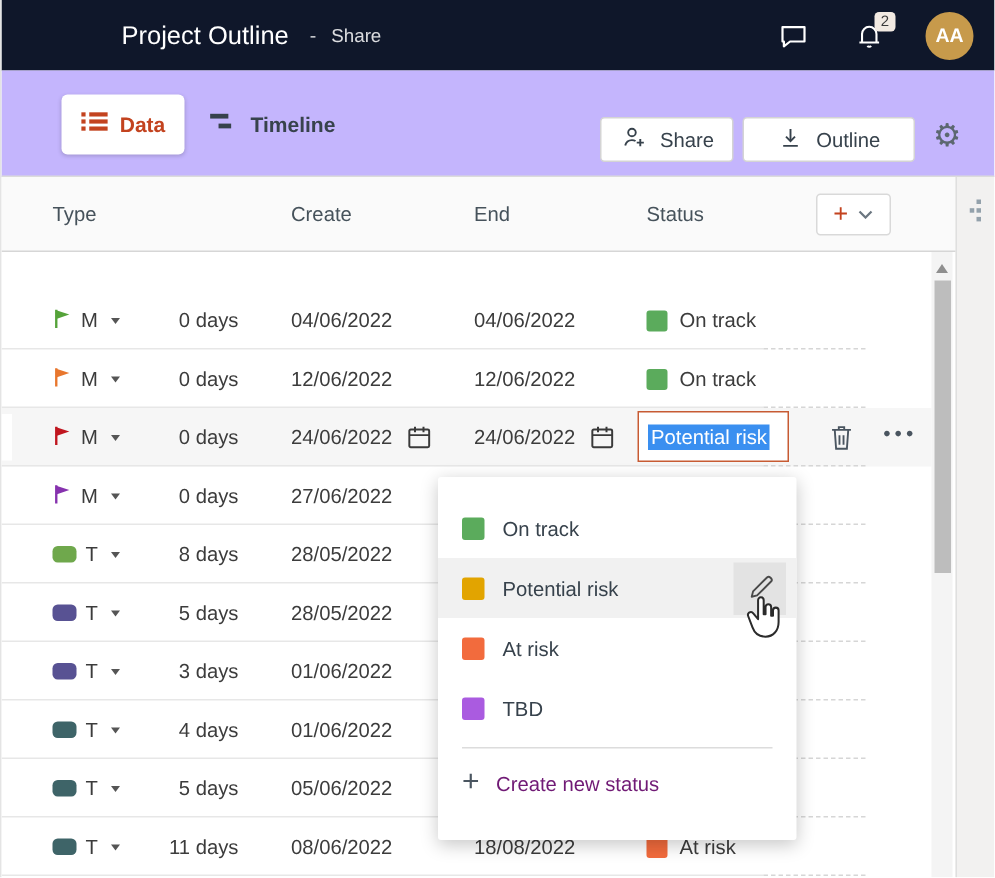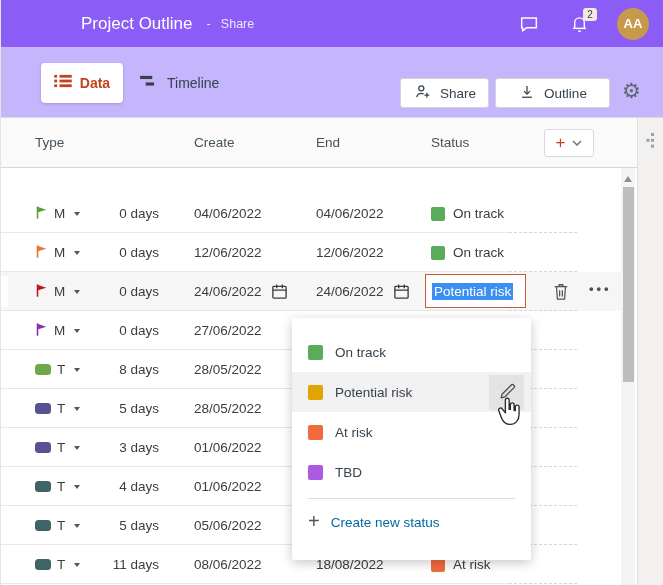--- a/index.html
+++ b/index.html
@@ -2,40 +2,40 @@
 <html><head>
 <meta charset="utf-8">
 <style>
   html,body{margin:0;padding:0;background:#fff;}
   .app{position:relative;width:663px;height:585px;overflow:hidden;
        font-family:"Liberation Sans",sans-serif;background:#fff;
        border-left:1px solid #E4E4E4;box-sizing:border-box;}
   .app *{box-sizing:border-box;}
 
   
-  .topbar{position:absolute;left:0;top:0;width:663px;height:47px;background:#8b5cf6;
+  .topbar{position:absolute;left:0;top:0;width:663px;height:47px;background:#0f172a;
           display:flex;align-items:center;}
   .tb-title{margin-left:80px;color:#fff;font-size:17px;}
   .tb-dash{margin-left:14px;color:rgba(255,255,255,.8);font-size:13px;}
   .tb-saved{margin-left:10px;color:rgba(255,255,255,.85);font-size:12.5px;}
   .tb-right{margin-left:auto;display:flex;align-items:center;gap:26px;padding-right:15px;}
   .tb-icon{position:relative;width:24px;height:24px;display:flex;align-items:center;justify-content:center;cursor:pointer;}
   .badge{position:absolute;top:-4px;right:-6px;min-width:14px;height:13px;background:#F2EAE2;
          border-radius:3px;font-size:10px;color:#3A3A3A;display:flex;align-items:center;justify-content:center;padding:0 2px;}
   .avatar{width:32px;height:32px;border-radius:50%;background:#C79A4B;color:#fff;
           display:flex;align-items:center;justify-content:center;font-size:13px;font-weight:bold;cursor:pointer;}
 
   
   .toolbar{position:absolute;left:0;top:47px;width:663px;height:71px;background:#c4b5fd;
            border-bottom:1px solid #DBDBDB;}
   .tab-data{position:absolute;left:40px;top:16px;width:82px;height:40px;background:#fff;border-radius:4px;
             box-shadow:0 1px 3px rgba(0,0,0,.18);display:flex;align-items:center;justify-content:center;gap:8px;cursor:pointer;}
   .tab-data .lbl{color:#C3431F;font-size:14px;font-weight:bold;}
   .tab-timeline{position:absolute;left:138px;top:16px;height:40px;display:flex;align-items:center;gap:9px;cursor:pointer;}
-  .tab-timeline .lbl{color:#37424C;font-size:14px;font-weight:normal;}
+  .tab-timeline .lbl{color:#37424C;font-size:14px;font-weight:bold;}
   .btn{position:absolute;top:31px;height:30px;background:#fff;border:1px solid #D4D4D4;border-radius:3px;
        display:flex;align-items:center;justify-content:center;gap:8px;font-size:13.5px;color:#37424C;cursor:pointer;}
   .btn-share{left:399px;width:89px;}
   .btn-download{left:494px;width:115px;}
   .gear{position:absolute;left:621px;top:33px;font-size:21px;color:#5C6770;cursor:pointer;line-height:1;}
 
   
   .ghead{position:absolute;left:0;top:118px;width:637px;height:50px;background:#FAFAFA;
          border-bottom:1px solid #D6D6D6;}
   .ghead .col{position:absolute;top:0;height:50px;line-height:50px;font-size:13.5px;color:#46525B;}
@@ -86,21 +86,21 @@
   .opt{position:relative;height:40px;display:flex;align-items:center;padding-left:16px;gap:12px;cursor:pointer;}
   .opt.hl{background:#F1F1F1;}
   .osq{width:15px;height:15px;border-radius:2px;}
   .olabel{font-size:13.5px;color:#37424C;}
   .editbtn{display:none;position:absolute;right:7px;top:2.5px;width:35px;height:35px;background:#E3E3E3;
            align-items:center;justify-content:center;cursor:pointer;}
   .opt.hl .editbtn{display:flex;}
   .dd-divider{margin:6px 16px 0 16px;border-top:1px solid #DCDCDC;}
   .dd-create{height:46px;display:flex;align-items:center;padding-left:16px;gap:11px;cursor:pointer;}
   .dd-create .plus{font-size:20px;color:#4A5560;font-weight:300;line-height:1;margin-top:-2px;}
-  .dd-create .clabel{font-size:13.5px;color:#0369a1;}
+  .dd-create .clabel{font-size:13.5px;color:#701a75;}
 
   .cursor{position:absolute;left:494px;top:397px;z-index:9;pointer-events:none;}
 </style>
 </head>
 <body>
 
 <div class="app">
 
   <div class="topbar">
     <span class="tb-title">Project Outline</span>

